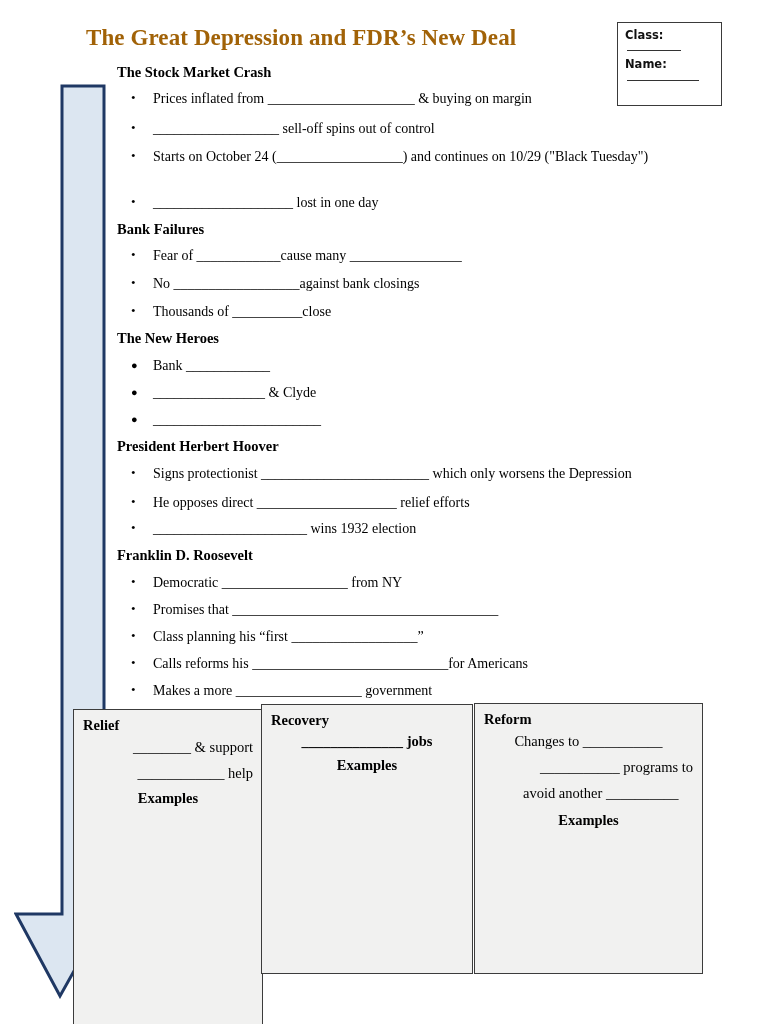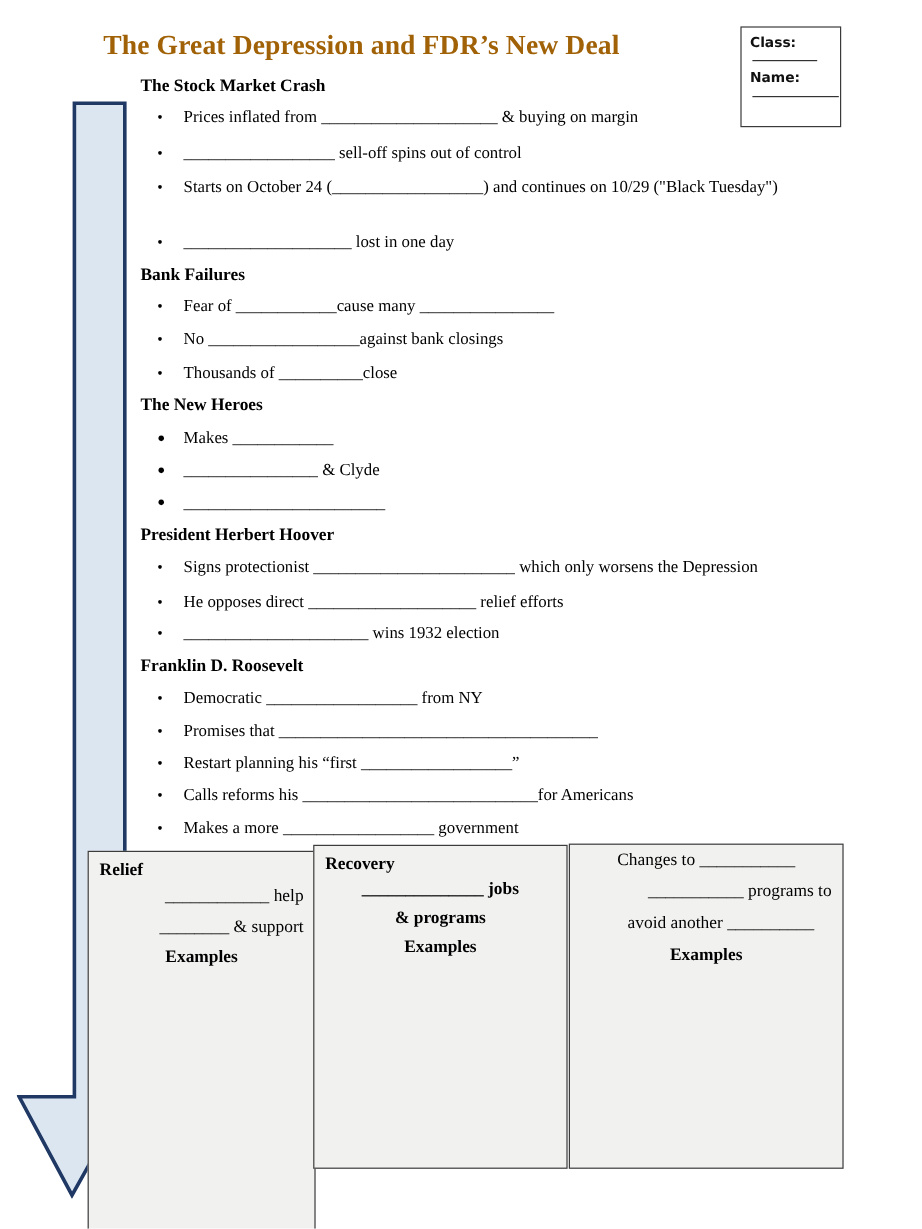--- a/index.html
+++ b/index.html
@@ -40,21 +40,21 @@
     color: #a16207;
     letter-spacing: .1px;
     z-index: 3;
   }
 
   
   #classname-box {
     position: absolute;
     left: 617px;
     top: 22px;
-    width: 84px;
+    width: 105px;
     height: 84px;
     border: 1.2px solid #3a3a3a;
     background: #ffffff;
     z-index: 4;
     padding: 6px 0 0 7px;
     font-family: "DejaVu Sans", sans-serif;
   }
   .cn-label {
     font-size: 11.5px;
     font-weight: bold;
@@ -191,21 +191,21 @@
     </div>
     <div class="bullet-row dot" style="left:131px; top:303px; width:520px;">
       <span class="bul">•</span>
       <span class="txt">Thousands of __________close</span>
     </div>
 
     <div class="section-head" style="left:117px; top:330px;">The New Heroes</div>
 
     <div class="bullet-row disc" style="left:131px; top:357px; width:400px;">
       <span class="bul">●</span>
-      <span class="txt">Makes ____________</span>
+      <span class="txt">Bank ____________</span>
     </div>
     <div class="bullet-row disc" style="left:131px; top:384px; width:400px;">
       <span class="bul">●</span>
       <span class="txt">________________ &amp; Clyde</span>
     </div>
     <div class="bullet-row disc" style="left:131px; top:411px; width:400px;">
       <span class="bul">●</span>
       <span class="txt">________________________</span>
     </div>
 
@@ -229,46 +229,46 @@
     <div class="bullet-row dot" style="left:131px; top:574px; width:540px;">
       <span class="bul">•</span>
       <span class="txt">Democratic __________________ from NY</span>
     </div>
     <div class="bullet-row dot" style="left:131px; top:601px; width:560px;">
       <span class="bul">•</span>
       <span class="txt">Promises that ______________________________________</span>
     </div>
     <div class="bullet-row dot" style="left:131px; top:628px; width:540px;">
       <span class="bul">•</span>
-      <span class="txt">Restart planning his “first __________________”</span>
+      <span class="txt">Class planning his “first __________________”</span>
     </div>
     <div class="bullet-row dot" style="left:131px; top:655px; width:560px;">
       <span class="bul">•</span>
       <span class="txt">Calls reforms his ____________________________for Americans</span>
     </div>
     <div class="bullet-row dot" style="left:131px; top:682px; width:540px;">
       <span class="bul">•</span>
       <span class="txt">Makes a more __________________ government</span>
     </div>
   </div>
 
   <div class="rbox" id="box-relief">
     <div class="bx-title">Relief</div>
+    <div class="bx-line">________ &amp; support</div>
     <div class="bx-line">____________ help</div>
-    <div class="bx-line">________ &amp; support</div>
     <div class="bx-examples">Examples</div>
   </div>
 
   <div class="rbox" id="box-recovery">
     <div class="bx-title">Recovery</div>
     <div class="bx-line">______________ jobs</div>
-    <div class="bx-line">&amp; programs</div>
     <div class="bx-examples">Examples</div>
   </div>
 
   <div class="rbox" id="box-reform">
+    <div class="bx-title">Reform</div>
     <div class="bx-line l1">Changes to ___________</div>
     <div class="bx-line l2">___________ programs to</div>
     <div class="bx-line l3">avoid another __________</div>
     <div class="bx-examples">Examples</div>
   </div>
 
 </div>
 
 </body></html>

